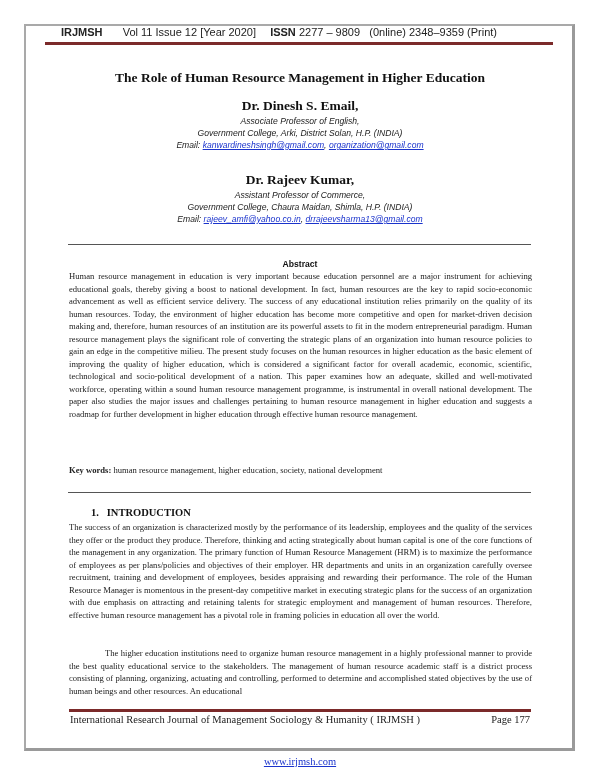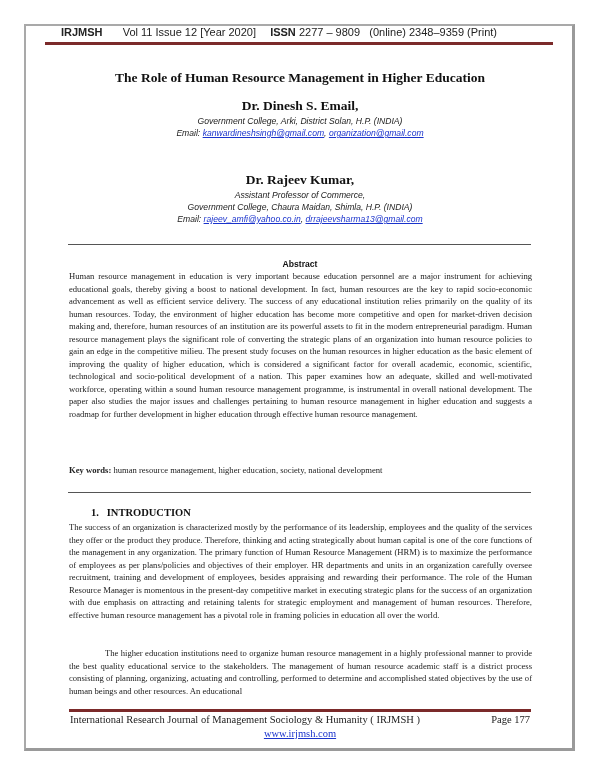--- a/index.html
+++ b/index.html
@@ -42,21 +42,21 @@
       font-weight: bold; font-size: 10.5px; color: #111;
     }
     .indent { text-indent: 36px; }
     .ftr-rule { position: absolute; left: 69px; top: 709px; width: 462px; height: 3px; background: #7b2a2a; }
     .ftr {
       position: absolute; left: 70px; top: 714px; width: 462px;
       font-family: "Liberation Serif", serif; font-size: 10.5px; color: #222; white-space: nowrap;
     }
     .ftr .pg { position: absolute; right: 2px; top: 0; }
     .ftr-link {
-      position: absolute; left: 60px; top: 728px; width: 480px; text-align: center;
+      position: absolute; left: 60px; top: 756px; width: 480px; text-align: center;
       font-family: "Liberation Serif", serif; font-size: 10.5px;
     }
     .ftr-link a { color: #1a33cc; text-decoration: underline; }
   </style>
 </head>
 <body>
 
 <div class="page"></div>
 
 <div class="hdr">
@@ -66,20 +66,21 @@
   <span style="display:inline-block;width:8px"></span>
   <b>ISSN</b>
   <span style="white-space:pre">2277 – 9809   (0nline) 2348–9359 (Print)</span>
 </div>
 <div class="hdr-rule"></div>
 
 <div class="title">The Role of Human Resource Management in Higher Education</div>
 
 <div class="author-block" style="top:97px">
   <div class="author-name">Dr. Dinesh S. Email,</div>
+  <div class="aff">Associate Professor of English,</div>
   <div class="aff">Government College, Arki, District Solan, H.P. (INDIA)</div>
   <div class="aff">
     <span>Email: </span><a>kanwardineshsingh@gmail.com</a>, <a>organization@gmail.com</a>
   </div>
 </div>
 
 <div class="author-block" style="top:171px">
   <div class="author-name">Dr. Rajeev Kumar,</div>
   <div class="aff">Assistant Professor of Commerce,</div>
   <div class="aff">Government College, Chaura Maidan, Shimla, H.P. (INDIA)</div>

